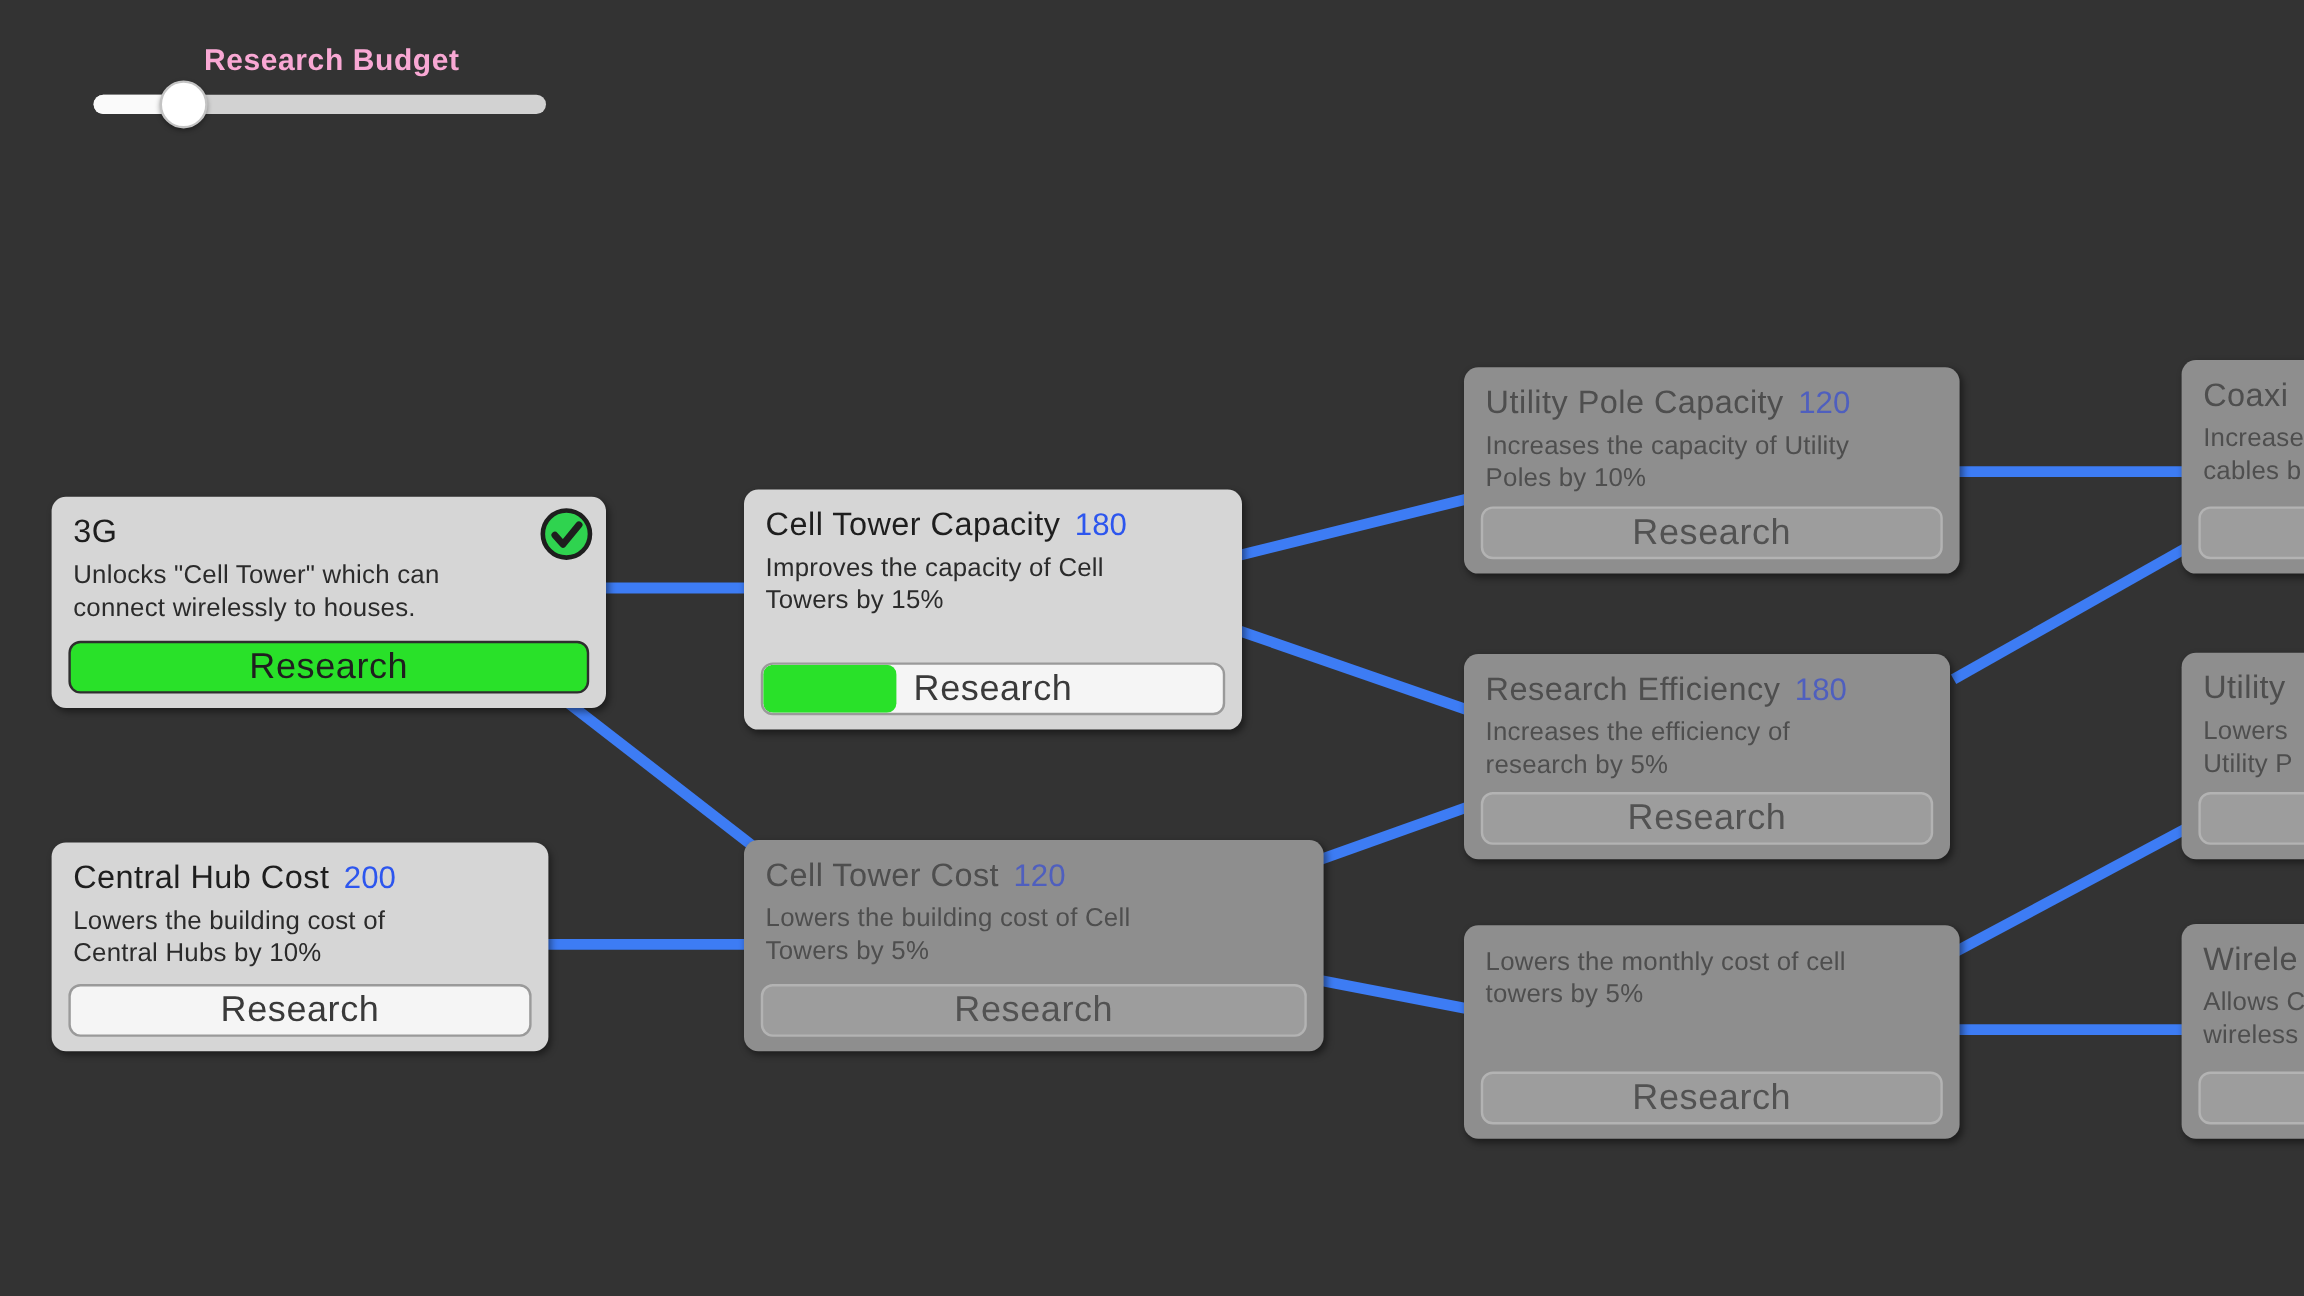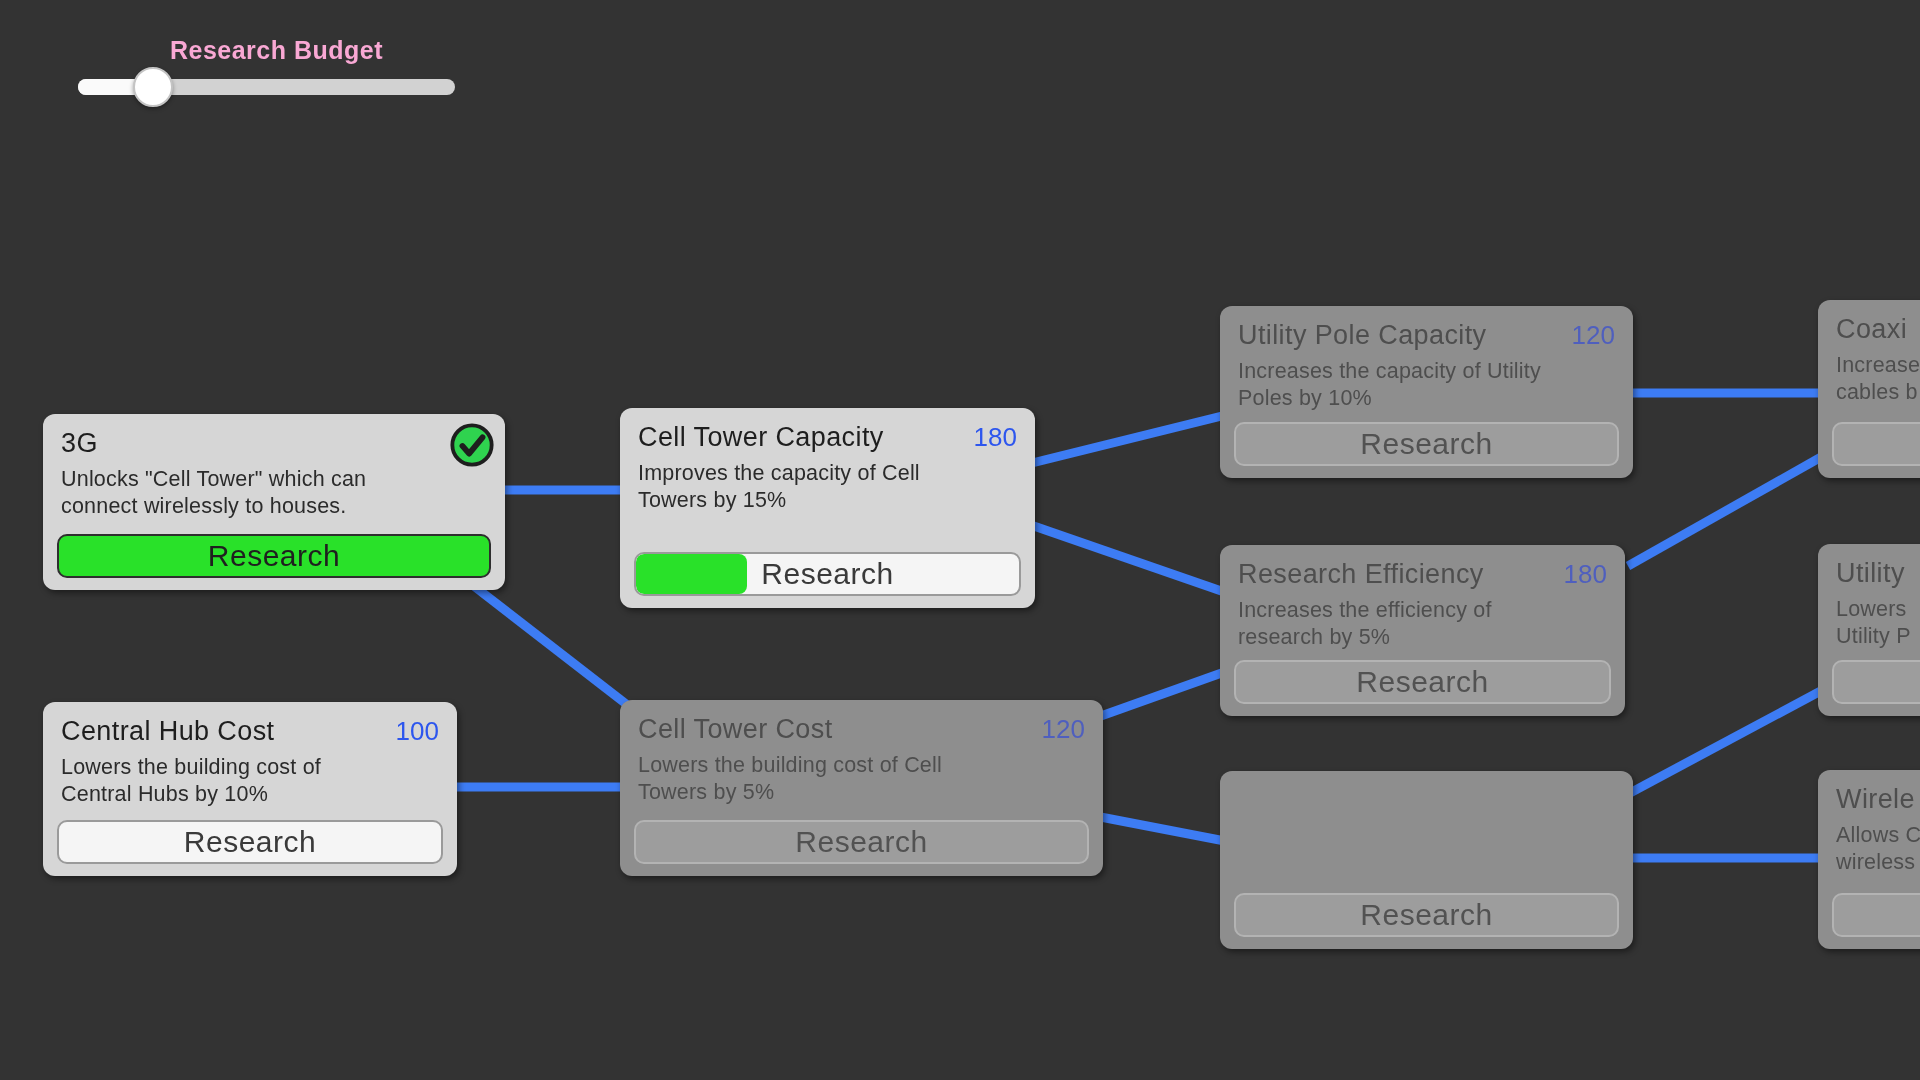--- a/index.html
+++ b/index.html
@@ -41,21 +41,21 @@
 
   
   .card{
     position:absolute;z-index:1;box-sizing:border-box;
     border-radius:12px;padding:10px 18px;
     box-shadow:2px 3px 6px rgba(0,0,0,0.45);
   }
   .card.completed,.card.available,.card.in-progress{background:var(--card-light);}
   .card.locked{background:var(--card-locked);}
 
-  .card-header{display:flex;justify-content:space-between;align-items:flex-start;}
+  .card-header{display:flex;justify-content:flex-start;align-items:flex-start;}
   .card-title{
     font-size:27px;letter-spacing:0.4px;color:#1e1e1e;
     white-space:nowrap;padding-top:4px;
   }
   .card.locked .card-title{color:#4e4e4e;}
   .card-cost{font-size:26px;color:var(--cost-blue);padding-top:4px;margin-left:12px;}
   .card.locked .card-cost{color:var(--cost-blue-muted);}
 
   .card-desc{
     font-size:21.5px;line-height:1.24;color:#2b2b2b;margin-top:7px;
@@ -131,21 +131,21 @@
       <span>Improves the capacity of Cell</span><br>
       <span>Towers by 15%</span>
     </div>
         <button class="research-button">
       <span class="progress-fill" style="width:29%"></span><span class="btn-label">Research</span>
     </button>
       </div>
       <div class="card available" style="left: 43px; top: 702px; width: 414px; height: 174px;">
         <div class="card-header">
       <div class="card-title">Central Hub Cost</div>
-          <div class="card-cost">100</div>
+          <div class="card-cost">200</div>
         </div>
         <div class="card-desc">
       <span>Lowers the building cost of</span><br>
       <span>Central Hubs by 10%</span>
     </div>
         <button class="research-button">
       <span class="btn-label">Research</span>
     </button>
       </div>
       <div class="card locked" style="left: 620px; top: 700px; width: 483px; height: 176px;">
@@ -181,20 +181,24 @@
         </div>
         <div class="card-desc">
       <span>Increases the efficiency of</span><br>
       <span>research by 5%</span>
     </div>
         <button class="research-button">
       <span class="btn-label">Research</span>
     </button>
       </div>
       <div class="card locked" style="left: 1220px; top: 771px; width: 413px; height: 178px;">
+        <div class="card-desc">
+      <span>Lowers the monthly cost of cell</span><br>
+      <span>towers by 5%</span>
+    </div>
         <button class="research-button">
       <span class="btn-label">Research</span>
     </button>
       </div>
       <div class="card locked" style="left: 1818px; top: 300px; width: 414px; height: 178px;">
         <div class="card-header">
       <div class="card-title">Coaxi</div>
         </div>
         <div class="card-desc">
       <span>Increase</span><br>

